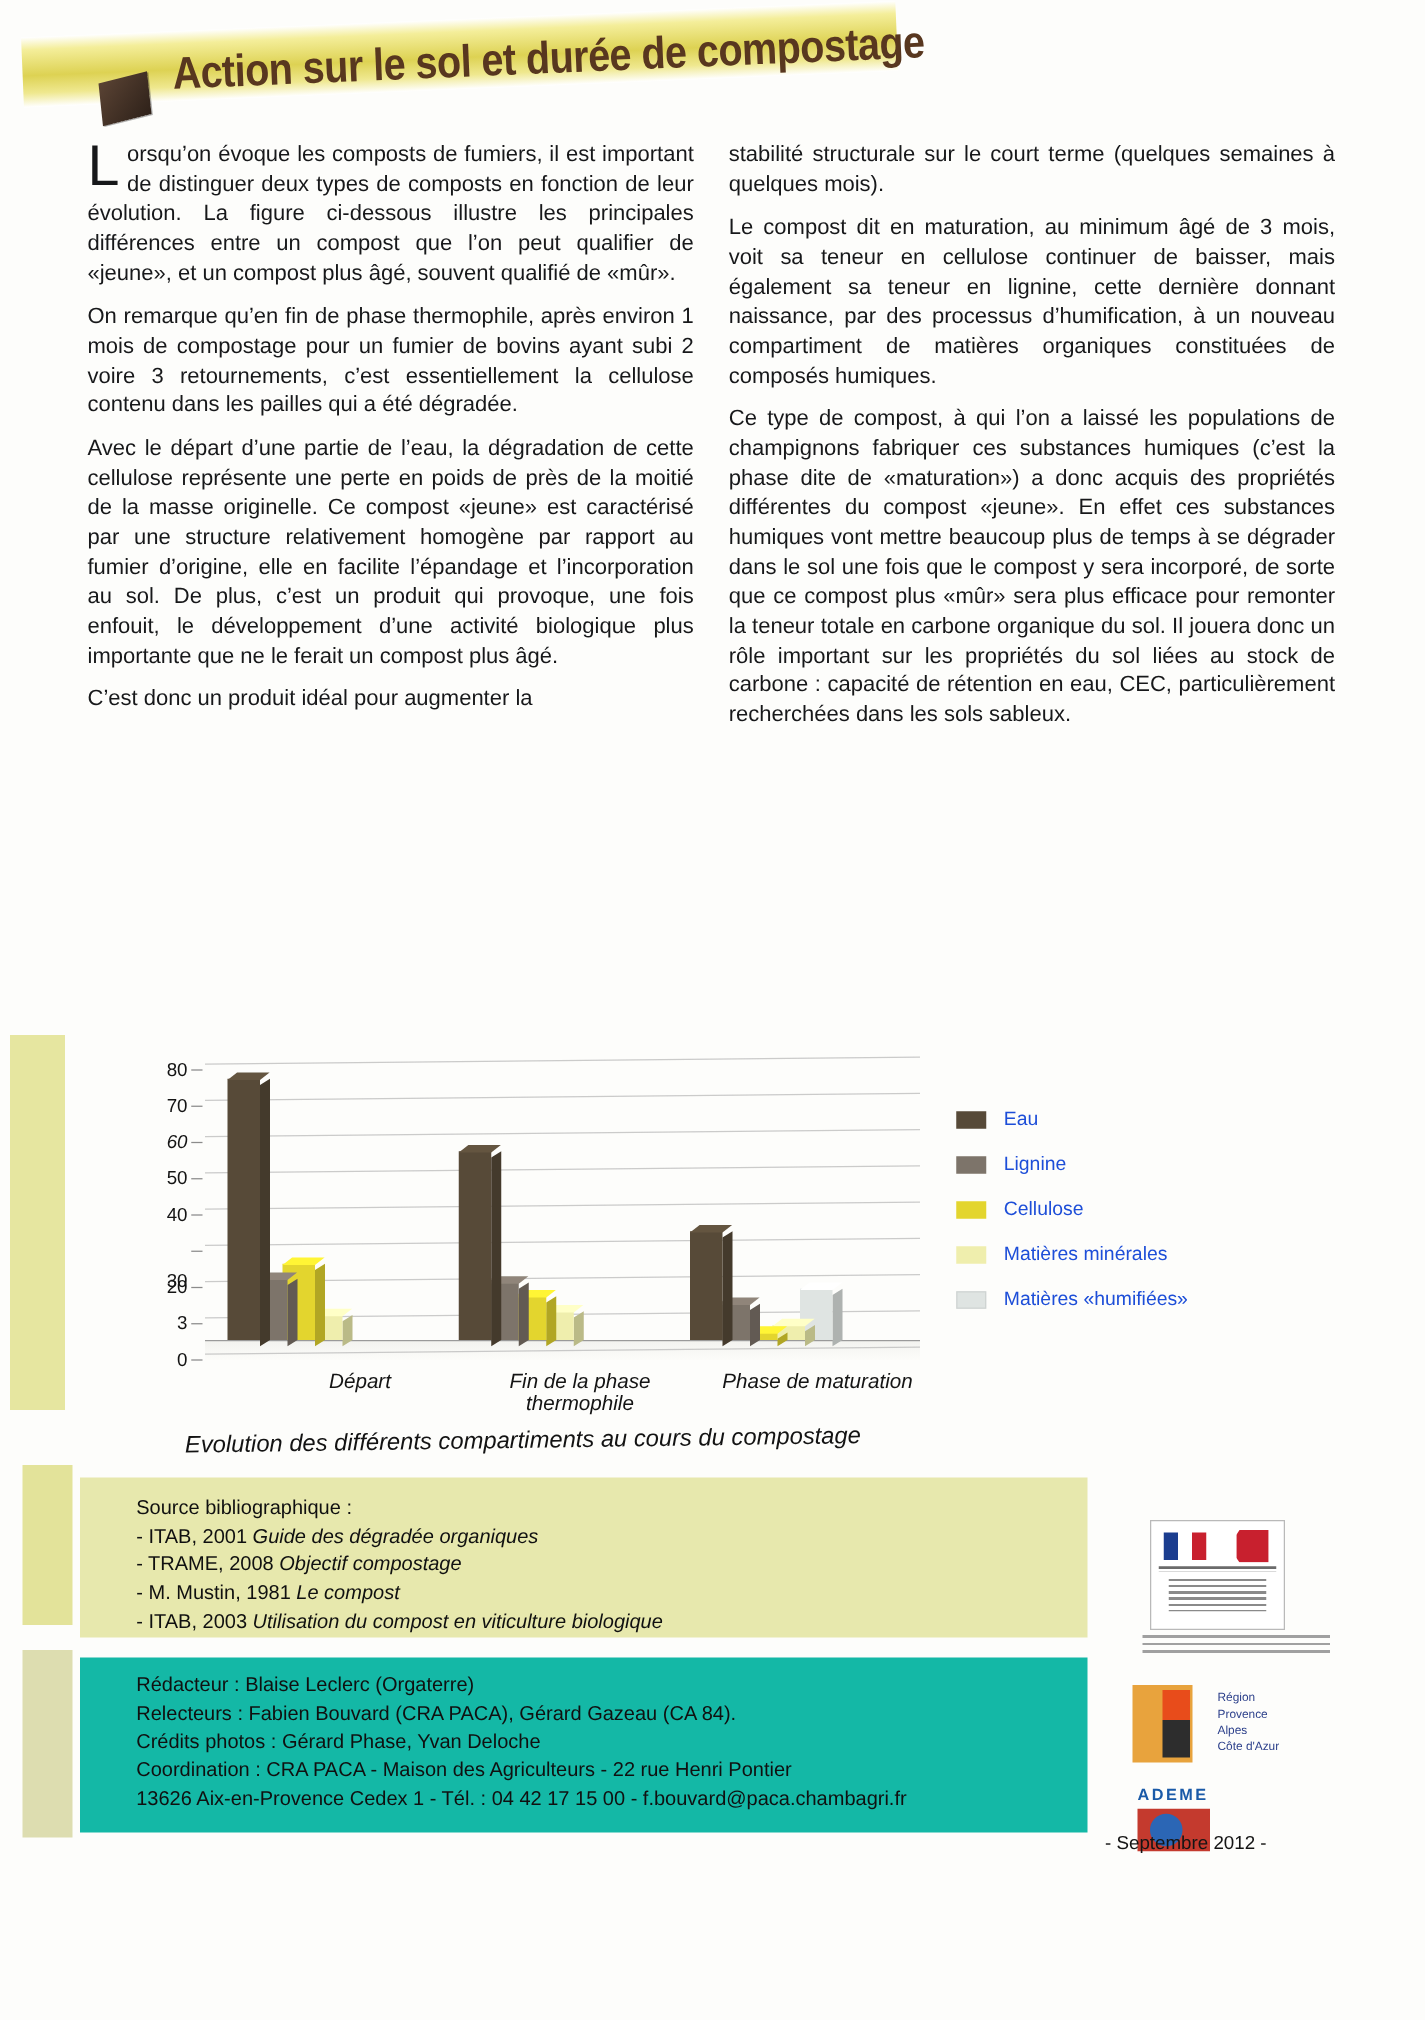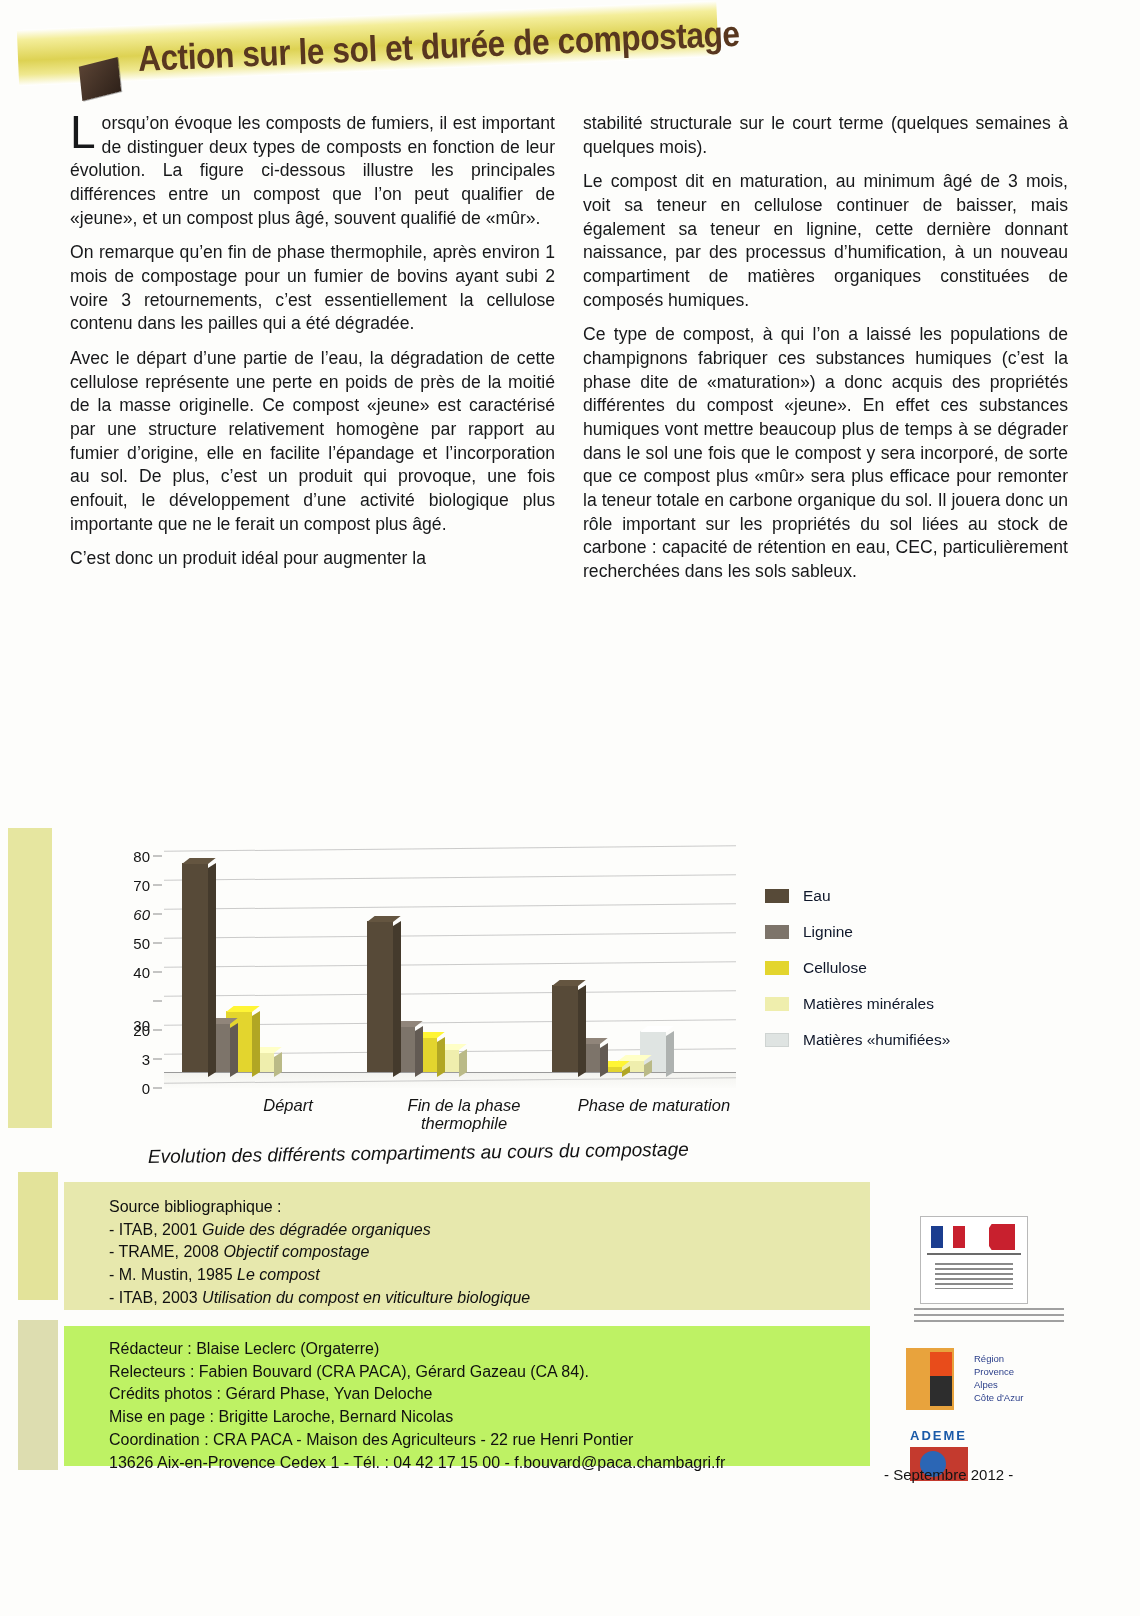--- a/index.html
+++ b/index.html
@@ -172,32 +172,32 @@
   .legend {
     position: absolute;
     left: 765px; top: 878px;
     width: 250px;
   }
   .legend-row {
     display: flex; align-items: center;
     height: 36px;
   }
   .swatch { width: 24px; height: 14px; margin-right: 14px; flex: 0 0 auto; }
-  .legend-label { font-size: 15.5px; color: #0f172a; white-space: nowrap; }
+  .legend-label { font-size: 15.5px; color: #1d4ed8; white-space: nowrap; }
 
   
   .box {
     position: absolute;
     background: #e7e8ad;
     color: #101010;
     font-size: 16px;
     line-height: 1.42;
   }
   .box-source { left: 64px; top: 1182px; width: 806px; height: 128px; padding: 14px 0 0 14px; }
-  .box-credits { left: 64px; top: 1326px; width: 806px; height: 140px; padding: 12px 0 0 14px; background:#bef264; }
+  .box-credits { left: 64px; top: 1326px; width: 806px; height: 140px; padding: 12px 0 0 14px; background:#14b8a6; }
   .box .line { white-space: nowrap; margin-left: 31px; }
   .box .ital { font-style: italic; }
 
   
   .logos { position: absolute; left: 906px; top: 1216px; width: 170px; }
   .logo-rf {
     width: 108px; height: 88px; margin-left: 14px;
     border: 1px solid #b9b9b9; background: #fff;
     position: relative;
   }
@@ -389,29 +389,28 @@
     <div class="legend-row">
       <span class="swatch" style="background: rgb(223, 228, 226); border: 1px solid rgb(207, 212, 210);"></span>
       <span class="legend-label">Matières «humifiées»</span>
     </div>
   </div>
 
 <div class="box box-source">
   <div class="line">Source bibliographique :</div>
   <div class="line"><span>- ITAB, 2001 </span><span class="ital">Guide des dégradée organiques</span></div>
   <div class="line"><span>- TRAME, 2008 </span><span class="ital">Objectif compostage</span></div>
-  <div class="line"><span>- M. Mustin, 1985 </span><span class="ital">Le compost</span></div>
+  <div class="line"><span>- M. Mustin, 1981 </span><span class="ital">Le compost</span></div>
   <div class="line"><span>- ITAB, 2003 </span><span class="ital">Utilisation du compost en viticulture biologique</span></div>
 </div>
 
 <div class="box box-credits">
   <div class="line">Rédacteur : Blaise Leclerc (Orgaterre)</div>
   <div class="line">Relecteurs : Fabien Bouvard (CRA PACA), Gérard Gazeau (CA 84).</div>
   <div class="line">Crédits photos : Gérard Phase, Yvan Deloche</div>
-  <div class="line">Mise en page : Brigitte Laroche, Bernard Nicolas</div>
   <div class="line">Coordination : CRA PACA - Maison des Agriculteurs - 22 rue Henri Pontier</div>
   <div class="line">13626 Aix-en-Provence Cedex 1 - Tél. : 04 42 17 15 00 - f.bouvard@paca.chambagri.fr</div>
 </div>
 
 <div class="logos">
   <div class="logo-rf">
     <div class="rf-flag"></div>
     <div class="rf-mar"></div>
     <div class="rf-txt"></div>
     <div class="rf-blk"></div>

